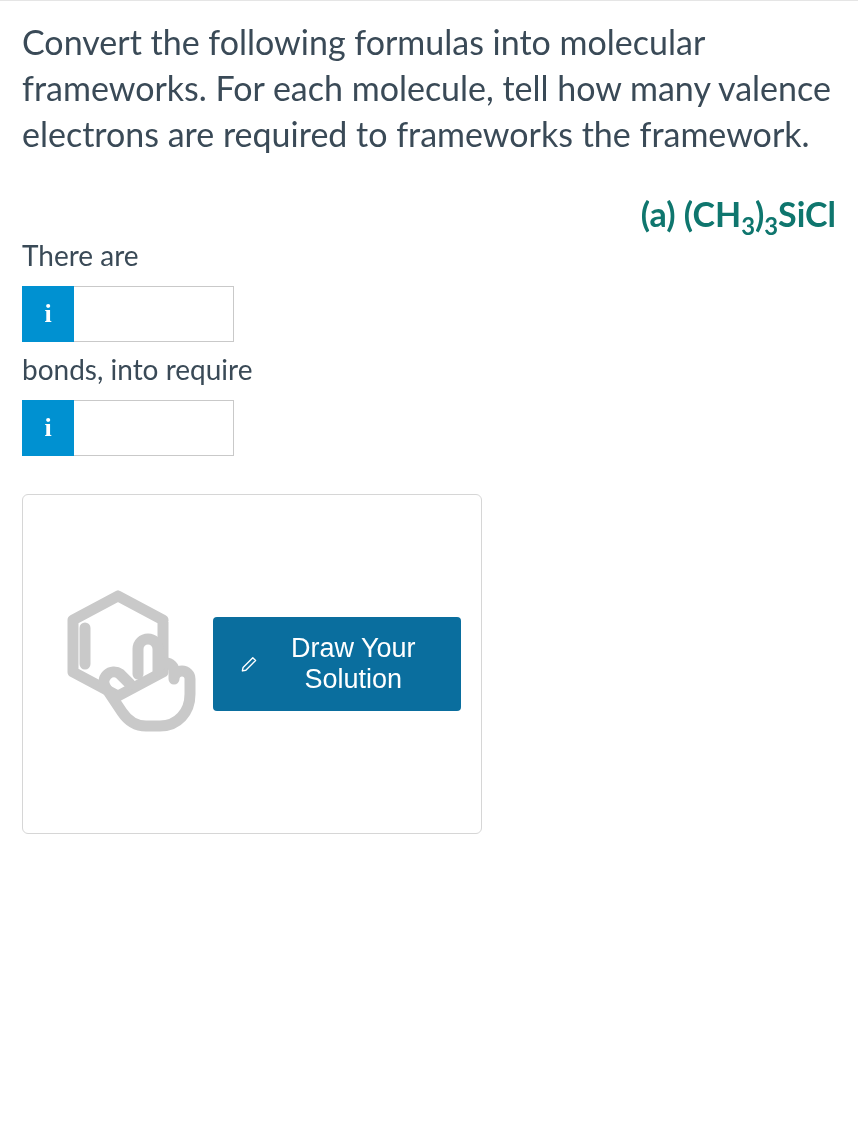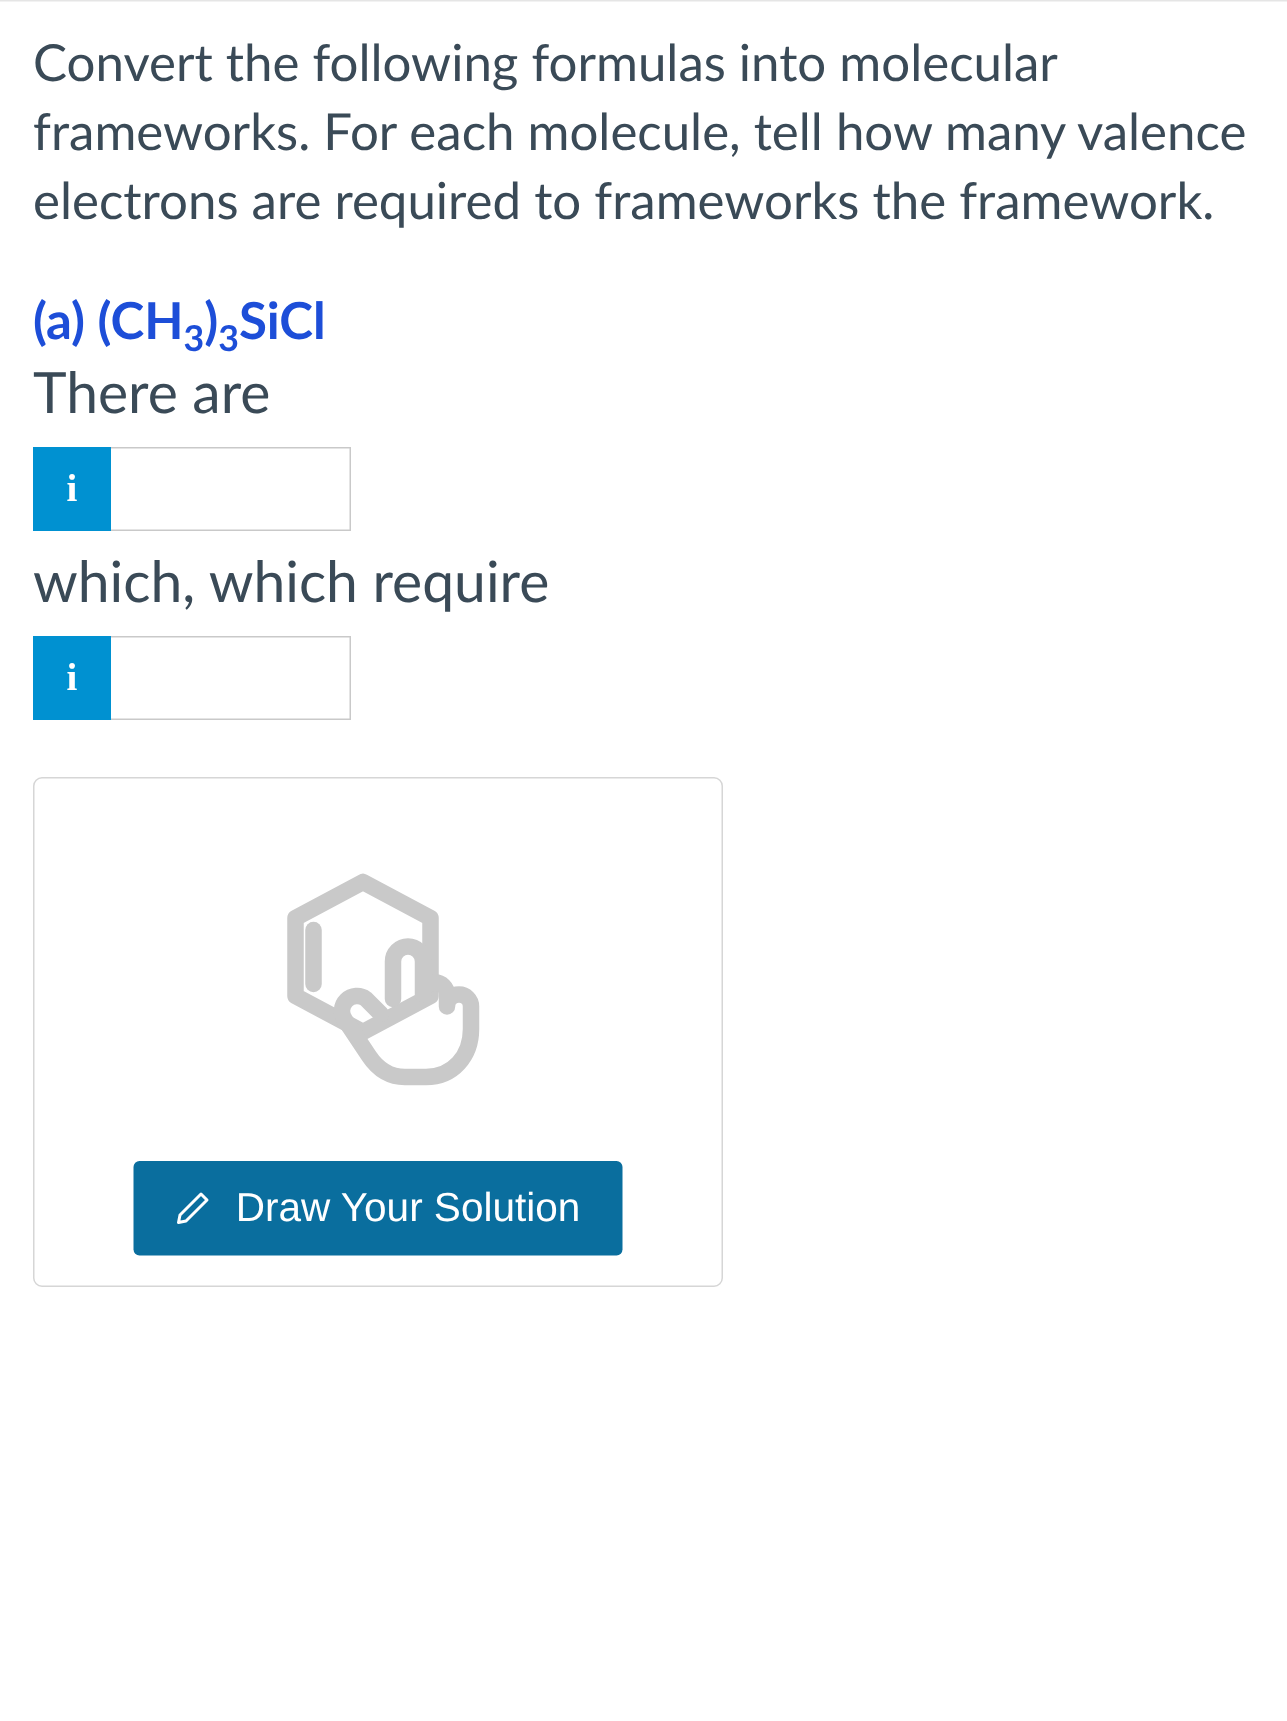--- a/index.html
+++ b/index.html
@@ -20,27 +20,28 @@
   }
   .prompt {
     font-size: 34px;
     line-height: 1.35;
     margin: 0 0 36px 0;
     color: #3a4a57;
   }
   .part-label {
     font-size: 34px;
     font-weight: 700;
-    color: #1d4ed8;
+    color: #0f766e;
     margin-bottom: 4px;
+    text-align: right;
   }
   .part-label .formula { font-weight: 700; }
   .sub { font-size: 0.7em; vertical-align: sub; line-height: 0; }
   .line {
-    font-size: 38px;
+    font-size: 28px;
     color: #3a4a57;
     margin: 0 0 8px 0;
   }
   .input-group {
     display: inline-flex;
     align-items: stretch;
     margin: 6px 0 10px 0;
     height: 56px;
   }
   .info-btn {
@@ -66,21 +67,21 @@
     color: #3a4a57;
     background: #fff;
   }
   .draw-card {
     margin-top: 28px;
     width: 460px;
     height: 340px;
     border: 1px solid #d6d6d6;
     border-radius: 6px;
     display: flex;
-    flex-direction: column;
+    flex-direction: row;
     align-items: center;
     justify-content: flex-end;
     padding: 20px;
     position: relative;
   }
   .draw-icon-wrap {
     flex: 1;
     display: flex;
     align-items: center;
     justify-content: center;
@@ -116,21 +117,21 @@
     <span>(a) </span><span class="formula">(CH<span class="sub">3</span>)<span class="sub">3</span>SiCl</span>
   </div>
 
   <div class="line">There are</div>
 
   <div class="input-group">
     <div class="info-btn">i</div>
     <input class="num-input" type="text" value="" style="">
   </div>
 
-  <div class="line">which, which require</div>
+  <div class="line">bonds, into require</div>
 
   <div class="input-group">
     <div class="info-btn">i</div>
     <input class="num-input" type="text" value="" style="">
   </div>
 
 
   <div class="draw-card">
     <div class="draw-icon-wrap">
       <svg width="170" height="160" viewBox="0 0 170 160" fill="none" stroke="#c9c9c9" stroke-width="11" stroke-linecap="round" stroke-linejoin="round">

